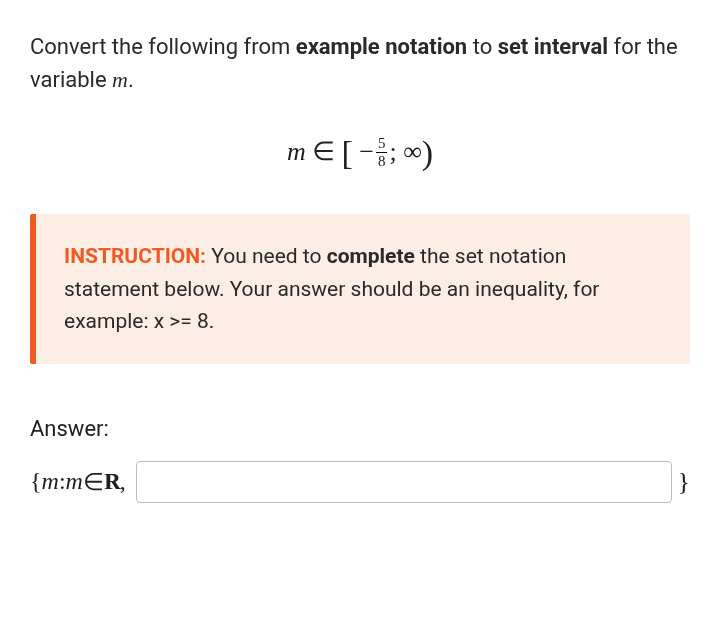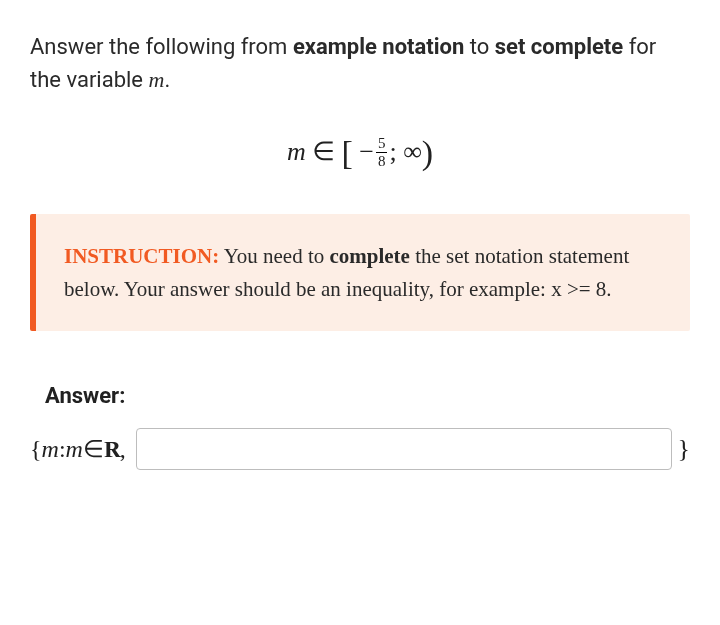--- a/index.html
+++ b/index.html
@@ -59,36 +59,34 @@
     .frac .den {
       display: block;
       padding: 1px 2px 0 2px;
     }
     .instruction-box {
       background: #fdeee5;
       border-left: 6px solid #f15a22;
       padding: 26px 28px;
       margin-bottom: 52px;
       border-radius: 2px;
-      font-family: Liberation Serif, serif;
     }
     .instruction-box p {
       font-size: 21px;
       line-height: 1.55;
       color: #2a2a2a;
     }
     .instruction-label {
       color: #f15a22;
       font-weight: 700;
     }
     .answer-label {
       font-size: 22px;
-      font-weight: 700;
+      font-weight: 400;
       margin-bottom: 20px;
-      margin-left: 15px;
     }
     .answer-row {
       display: flex;
       align-items: center;
       font-family: 'Times New Roman', Times, serif;
       font-size: 24px;
     }
     .answer-row .mi {
       font-style: italic;
     }
@@ -114,21 +112,21 @@
       content: "R";
       position: absolute;
       left: 1.5px;
       top: 0;
     }
   </style>
 </head>
 <body>
 
 <div class="question-text">
-  <span>Answer the following from </span><strong>example notation</strong><span> to </span><strong>set complete</strong><span> for the variable </span><span class="var-m">m</span><span>.</span>
+  <span>Convert the following from </span><strong>example notation</strong><span> to </span><strong>set interval</strong><span> for the variable </span><span class="var-m">m</span><span>.</span>
 </div>
 
 <div class="interval-display">
   <span class="mi">m</span><span> ∈ </span><span class="bracket">[</span><span> −</span><span class="frac"><span class="num">5</span><span class="den">8</span></span><span>; </span><span>∞</span><span class="bracket">)</span>
 </div>
 
 <div class="instruction-box">
   <p>
     <span class="instruction-label">INSTRUCTION:</span><span> You need to </span><strong>complete</strong><span> the set notation statement below. Your answer should be an inequality, for example: x &gt;= 8.</span>
   </p>

